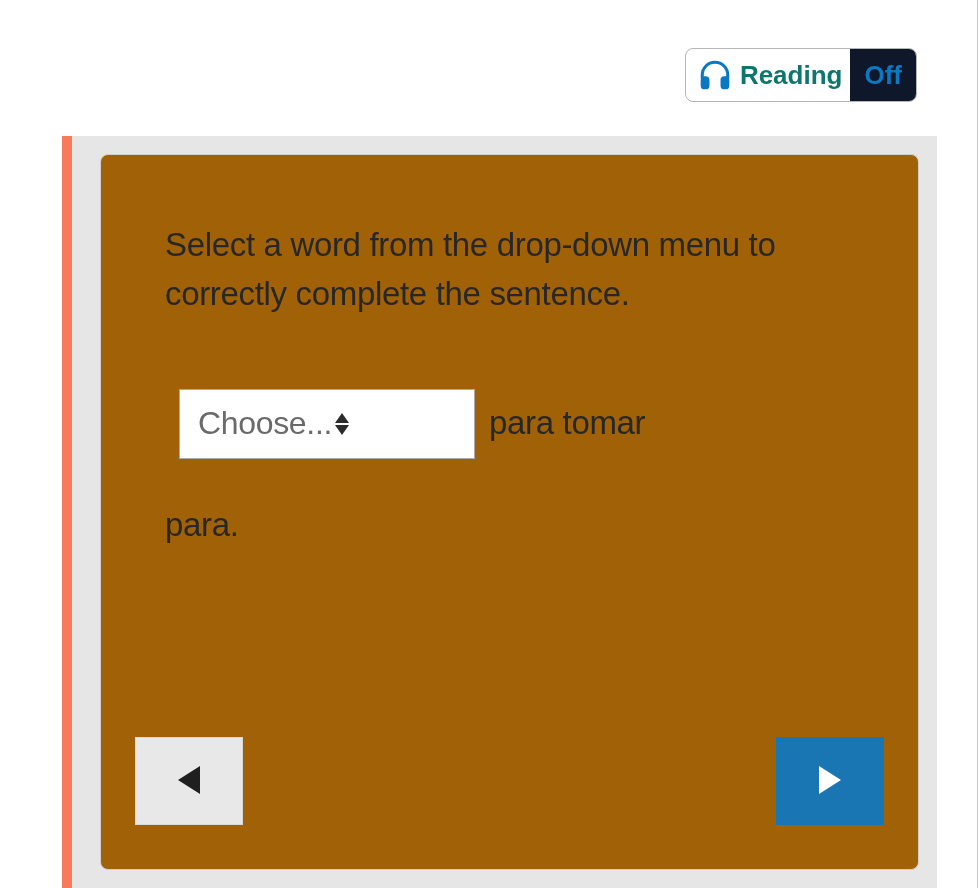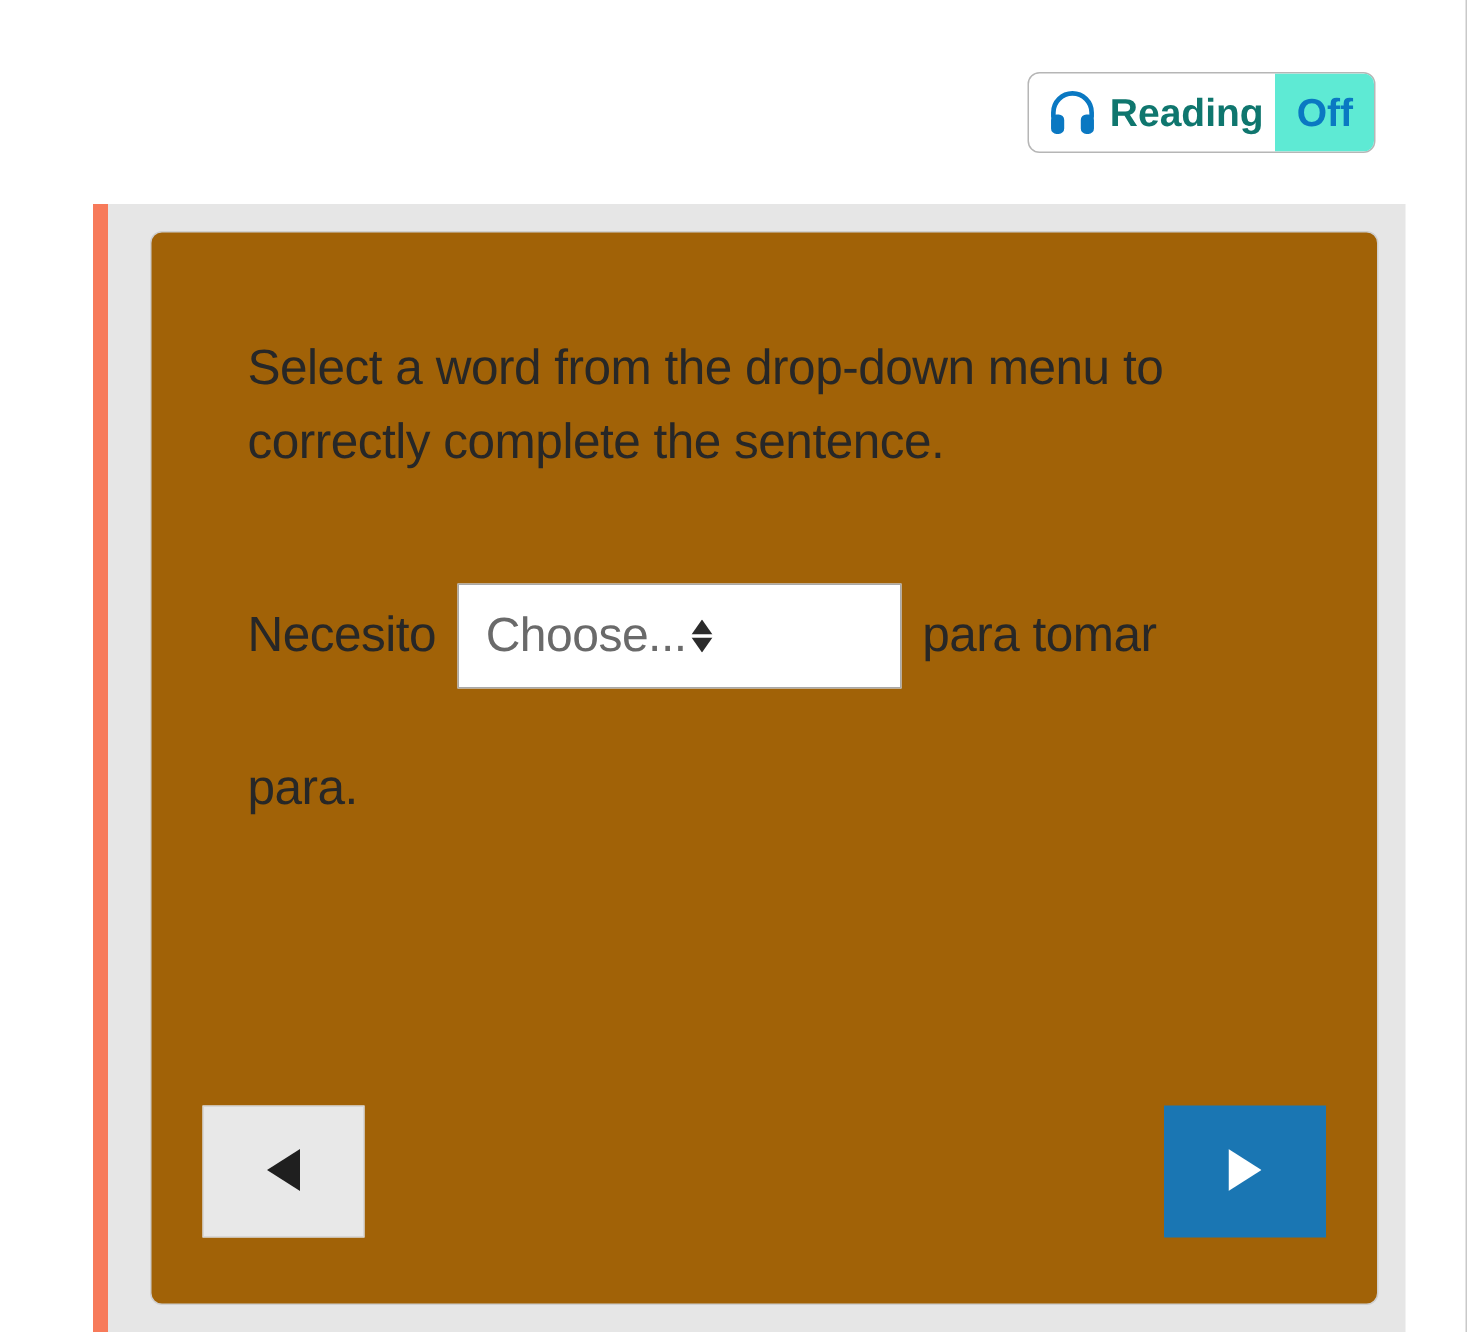--- a/index.html
+++ b/index.html
@@ -43,21 +43,21 @@
     .reading-toggle .label {
       color: #0f766e;
       font-weight: 700;
       font-size: 26px;
       padding-right: 8px;
     }
     .reading-toggle .state {
       color: #0a78c2;
       font-weight: 600;
       font-size: 26px;
-      background: #5eead4;
+      background: #0f172a;
       height: 100%;
       display: flex;
       align-items: center;
       padding: 0 14px;
     }
     .accent-wrap {
       position: absolute;
       top: 136px;
       left: 62px;
       right: 40px;
@@ -179,21 +179,20 @@
 
   <div class="accent-wrap">
     <div class="accent-bar"></div>
     <div class="card-frame">
       <div class="card">
 
         <p class="instructions">Select a word from the drop-down menu to correctly complete the sentence.</p>
 
         <div class="sentence">
           <div class="sentence-row">
-            <span class="word">Necesito</span>
             <div class="dropdown">
               <span class="choose">Choose...</span>
               <span class="updown">
                 <svg width="20" height="10" viewBox="0 0 20 10">
                     <path d="M10 0 L17 10 L3 10 Z" fill="#2b2b2b"></path>
                   </svg>
                 <svg width="20" height="10" viewBox="0 0 20 10">
                     <path d="M10 10 L17 0 L3 0 Z" fill="#2b2b2b"></path>
                   </svg>
               </span>

